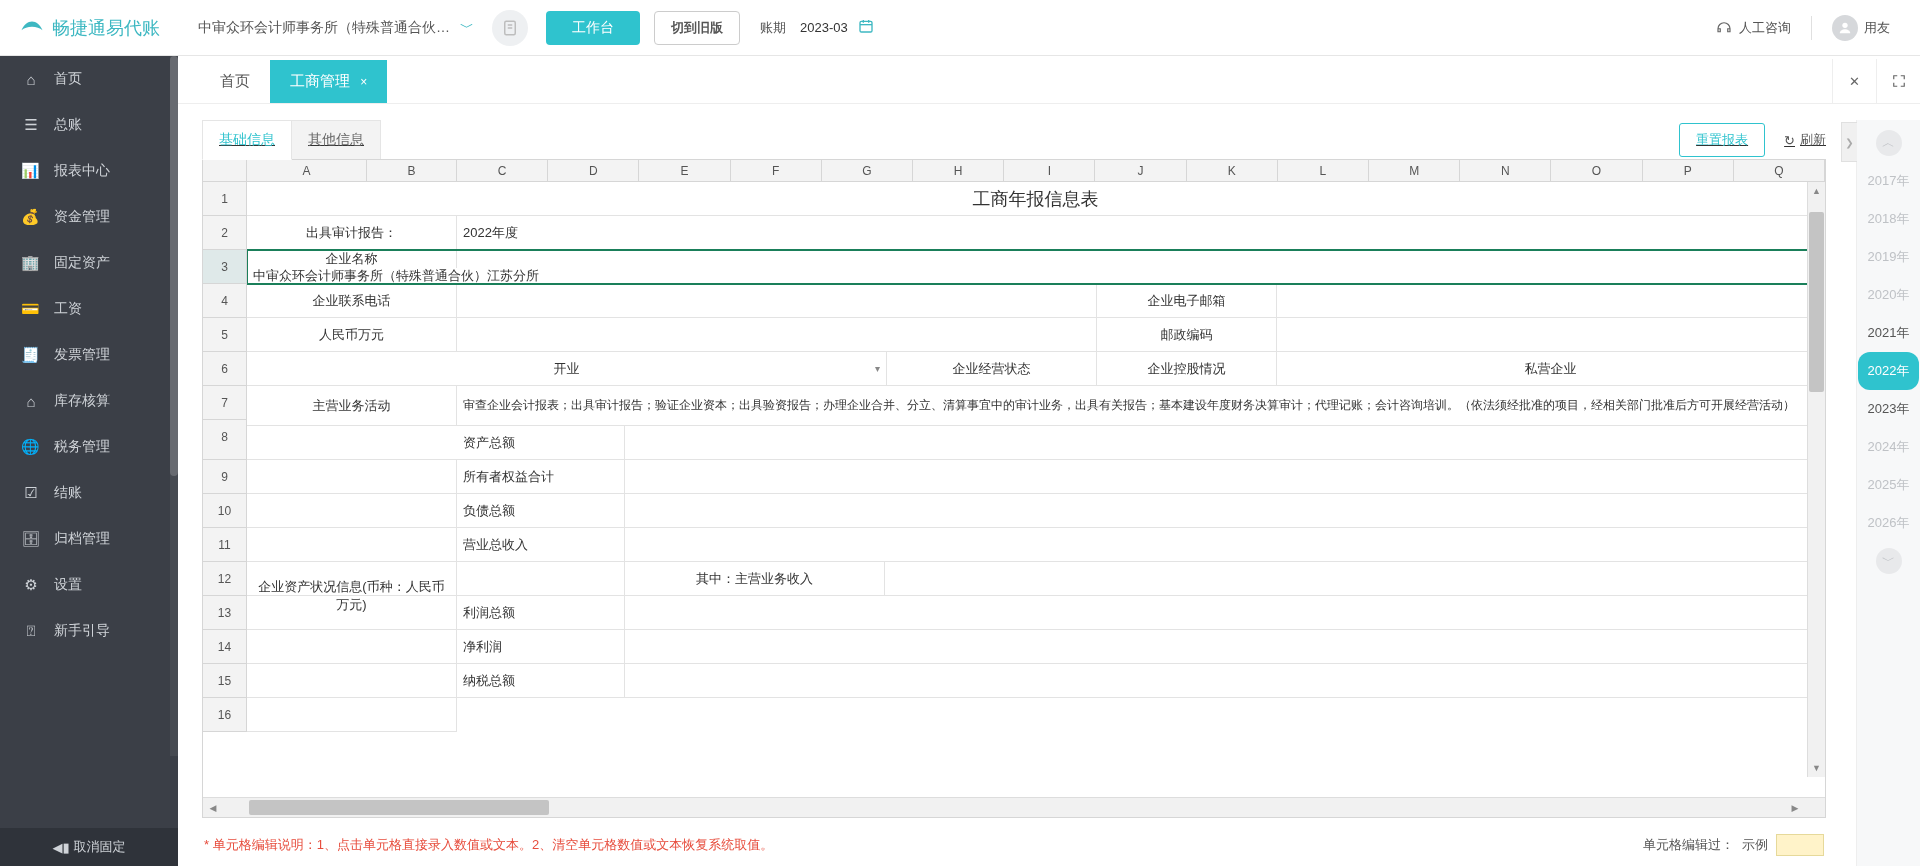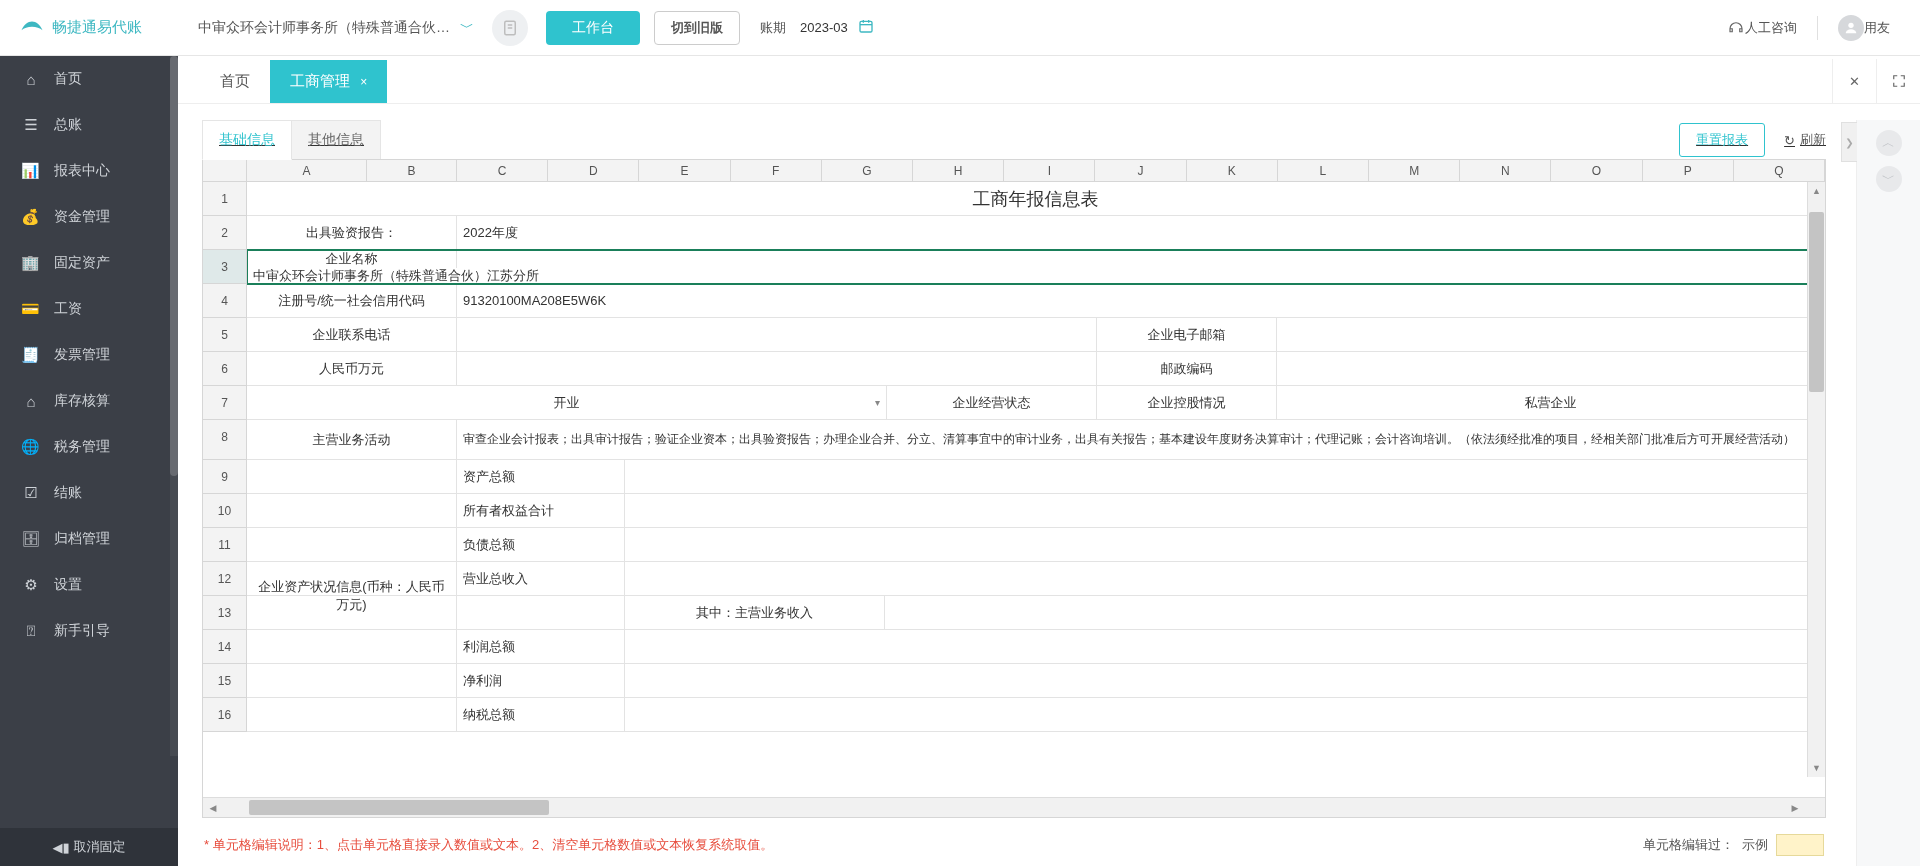--- a/index.html
+++ b/index.html
@@ -3,31 +3,31 @@
 <meta charset="utf-8">
 <style>
 * { margin: 0; padding: 0; box-sizing: border-box; }
 body { font-family: "Microsoft YaHei", Arial, sans-serif; font-size: 13px; color: #333; background: #fff; overflow: hidden; }
 .app { display: flex; flex-direction: column; height: 866px; width: 1920px; }
 
 
 .topbar { height: 56px; display: flex; align-items: center; border-bottom: 1px solid #e6e6e6; background: #fff; }
 .logo-area { width: 178px; display: flex; align-items: center; padding-left: 18px; background: #fff; }
 .logo-svg { width: 28px; height: 28px; margin-right: 6px; }
-.logo-text { color: #3eb8c2; font-size: 15px; font-weight: 500; }
+.logo-text { color: #3eb8c2; font-size: 18px; font-weight: 500; }
 .company-select { margin-left: 20px; display: flex; align-items: center; color: #555; font-size: 14px; cursor: pointer; max-width: 300px; }
 .company-select .caret { margin-left: 10px; color: #3eb8c2; }
 .circle-btn { width: 36px; height: 36px; border-radius: 50%; background: #eef0f2; display: flex; align-items: center; justify-content: center; margin-left: 18px; color: #bdbdbd; cursor: pointer; }
 .btn-primary { background: #2fc3ce; color: #fff; padding: 8px 26px; border-radius: 4px; margin-left: 18px; border: none; cursor: pointer; font-size: 14px; }
 .btn-outline { border: 1px solid #ccc; background: #fff; padding: 7px 16px; border-radius: 4px; margin-left: 14px; cursor: pointer; font-size: 13px; color: #555; font-weight: bold; }
 .period-label { margin-left: 20px; color: #555; }
 .period-value { margin-left: 14px; color: #333; }
 .period-cal { margin-left: 10px; color: #3eb8c2; cursor: pointer; }
 .top-right { margin-left: auto; display: flex; align-items: center; padding-right: 30px; gap: 20px; }
-.top-right .item { display: flex; align-items: center; color: #555; cursor: pointer; }
+.top-right .item { display: flex; align-items: center; gap: 6px; color: #555; cursor: pointer; }
 .divider-v { width: 1px; height: 24px; background: #e0e0e0; }
 .avatar { width: 26px; height: 26px; border-radius: 50%; background: #d6d8db; display: flex; align-items: center; justify-content: center; color: #fff; font-size: 14px; }
 
 
 .main { flex: 1; display: flex; overflow: hidden; }
 
 
 .sidebar { width: 178px; background: #3b3f47; color: #cfd3d8; display: flex; flex-direction: column; position: relative; }
 .sidebar-scrollbar { position: absolute; right: 0; top: 0; width: 8px; height: 700px; background: rgba(255,255,255,0.06); }
 .sidebar-scrollbar-thumb { width: 8px; height: 420px; background: rgba(255,255,255,0.18); border-radius: 4px; }
@@ -296,30 +296,26 @@
                   <div class="rowh">13</div>
                   <div class="rowh">14</div>
                   <div class="rowh">15</div>
                   <div class="rowh">16</div>
                 </div>
               <div class="cells" id="cells">
                   <div class="crow ">
                     <div class="cell title-cell" style="flex: 1 1 0%;">工商年报信息表</div>
                   </div>
                   <div class="crow ">
-                    <div class="cell center" style="width: 210px;">出具验资报告：</div>
+                    <div class="cell center" style="width: 210px;">出具审计报告：</div>
                     <div class="cell " style="flex: 1 1 0%;">2022年度</div>
                   </div>
                   <div class="crow selected-row-outline">
                     <div class="cell center" style="width: 210px;">企业名称</div>
                     <div class="cell " style="flex: 1 1 0%;">中审众环会计师事务所（特殊普通合伙）江苏分所</div>
-                  </div>
-                  <div class="crow ">
-                    <div class="cell center" style="width: 210px;">注册号/统一社会信用代码</div>
-                    <div class="cell " style="flex: 1 1 0%;">91320100MA208E5W6K</div>
                   </div>
                   <div class="crow ">
                     <div class="cell center" style="width: 210px;">企业联系电话</div>
                     <div class="cell " style="width: 640px;"></div>
                     <div class="cell center" style="width: 180px;">企业电子邮箱</div>
                     <div class="cell " style="flex: 1 1 0%;"></div>
                   </div>
                   <div class="crow ">
                     <div class="cell center" style="width: 210px;">人民币万元</div>
                     <div class="cell " style="width: 640px;"></div>
@@ -398,18 +394,30 @@
               <span>单元格编辑过：</span>
               <span>示例</span>
               <span class="example-box"></span>
             </div>
           </div>
         </div>
 
         <div class="year-rail">
           <div class="collapse">❯</div>
           <div class="navcircle">︿</div>
+          <div id="year-items">
+              <div class="year-item">2017年</div>
+              <div class="year-item">2018年</div>
+              <div class="year-item">2019年</div>
+              <div class="year-item">2020年</div>
+              <div class="year-item enabled">2021年</div>
+              <div class="year-item enabled active">2022年</div>
+              <div class="year-item enabled">2023年</div>
+              <div class="year-item">2024年</div>
+              <div class="year-item">2025年</div>
+              <div class="year-item">2026年</div>
+            </div>
           <div class="navcircle">﹀</div>
         </div>
       </div>
     </div>
   </div>
 </div>
 
 </body></html>

